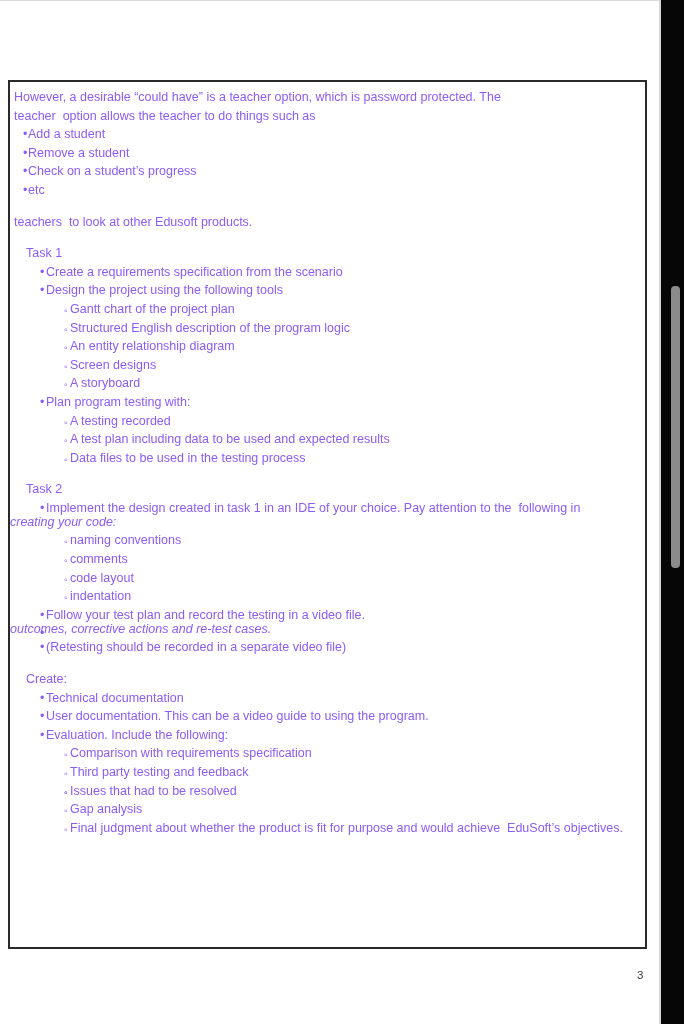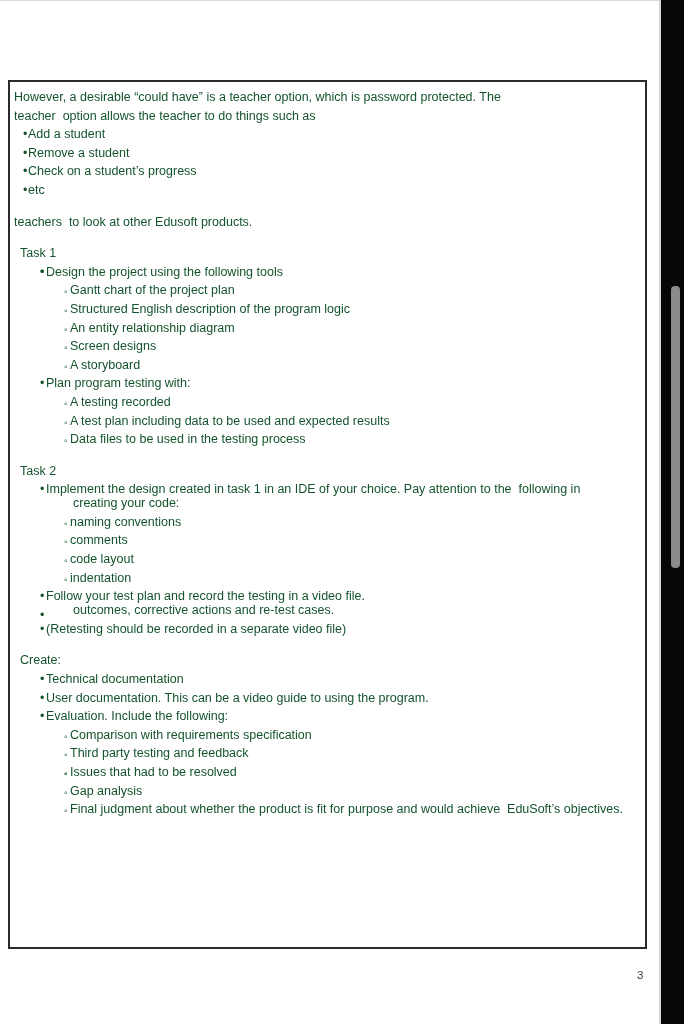--- a/index.html
+++ b/index.html
@@ -20,29 +20,29 @@
     left: 8px; top: 80px;
     width: 635px; height: 859px;
     border: 2px solid #2a2a2a;
     padding-top: 6px;
     background: #ffffff;
   }
   .line {
     position: relative;
     font-size: 12.5px;
     line-height: 18.6px;
-    color: #14532d;
+    color: #8b5cf6;
     white-space: pre;
   }
   .line.p  { padding-left: 4px;  }
-  .line.h  { padding-left: 10px; }
+  .line.h  { padding-left: 16px; }
   .line.bs { padding-left: 18px; }
   .line.b1 { padding-left: 36px; }
   .line.b2 { padding-left: 60px; }
-  .line.c  { padding-left: 63px; margin-top: -4.6px; }
+  .line.c  { margin-top: -4.6px; font-style: italic; }
   .marker { position: absolute; top: 0; }
   .bs .marker { left: 13px; }
   .b1 .marker { left: 30px; }
   .b2 .marker { left: 54px; font-size: 10.5px; top: 1px; }
   .gap { height: 13px; }
   .page-number {
     position: absolute;
     left: 637px; top: 969px;
     font-size: 11.5px;
     color: #3a3a3a;
@@ -71,21 +71,21 @@
     <div class="line p"><span>However, a desirable “could have” is a teacher option, which is password protected. The</span></div>
     <div class="line p"><span>teacher  option allows the teacher to do things such as</span></div>
     <div class="line bs"><span class="marker">•</span><span>Add a student</span></div>
     <div class="line bs"><span class="marker">•</span><span>Remove a student</span></div>
     <div class="line bs"><span class="marker">•</span><span>Check on a student’s progress</span></div>
     <div class="line bs"><span class="marker">•</span><span>etc</span></div>
     <div class="gap"></div>
     <div class="line p"><span>teachers  to look at other Edusoft products.</span></div>
     <div class="gap"></div>
     <div class="line h"><span>Task 1</span></div>
-    <div class="line b1"><span class="marker">•</span></div>
+    <div class="line b1"><span class="marker">•</span><span>Create a requirements specification from the scenario</span></div>
     <div class="line b1"><span class="marker">•</span><span>Design the project using the following tools</span></div>
     <div class="line b2"><span class="marker">◦</span><span>Gantt chart of the project plan</span></div>
     <div class="line b2"><span class="marker">◦</span><span>Structured English description of the program logic</span></div>
     <div class="line b2"><span class="marker">◦</span><span>An entity relationship diagram</span></div>
     <div class="line b2"><span class="marker">◦</span><span>Screen designs</span></div>
     <div class="line b2"><span class="marker">◦</span><span>A storyboard</span></div>
     <div class="line b1"><span class="marker">•</span><span>Plan program testing with:</span></div>
     <div class="line b2"><span class="marker">◦</span><span>A testing recorded</span></div>
     <div class="line b2"><span class="marker">◦</span><span>A test plan including data to be used and expected results</span></div>
     <div class="line b2"><span class="marker">◦</span><span>Data files to be used in the testing process</span></div>

